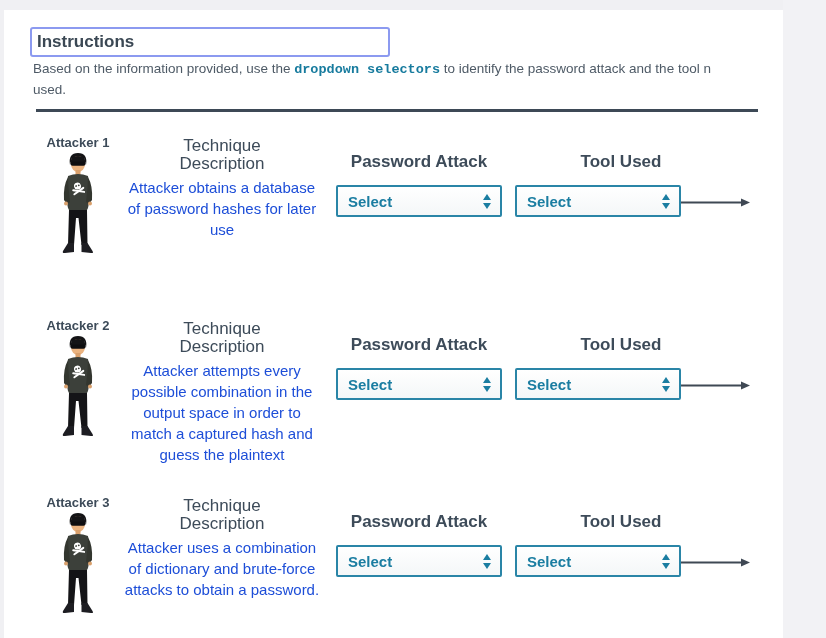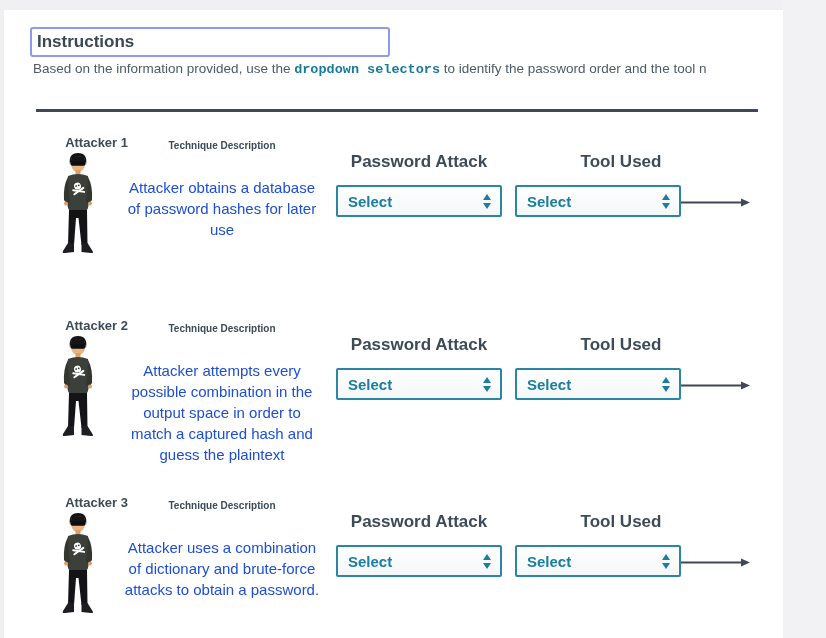--- a/index.html
+++ b/index.html
@@ -13,26 +13,26 @@
   
   .instructions-box{position:absolute;left:26px;top:17px;width:356px;height:26px;
     border:2px solid #8c9af0;border-radius:3px;background:#fff;display:flex;align-items:center;}
   .instructions-title{font-size:17px;font-weight:bold;color:#3b4854;padding-left:5px;white-space:nowrap;}
   .intro{position:absolute;left:29px;top:49px;width:725px;font-size:13.5px;line-height:20px;color:#4e5a66;}
   .intro .line1{white-space:nowrap;overflow:hidden;width:725px;}
   .intro b{color:#177b9e;font-family:Liberation Mono, monospace;}
   .rule{position:absolute;left:32px;top:99px;width:722px;height:3px;background:#3d4956;}
 
   .row{position:absolute;left:0;width:779px;height:185px;}
-  .attacker-label{position:absolute;left:24px;top:0;width:100px;text-align:right;
+  .attacker-label{position:absolute;left:24px;top:0;width:100px;text-align:center;
     font-size:13px;font-weight:bold;color:#3d4b59;}
   .figure-wrap{position:absolute;left:51px;top:17px;width:46px;height:104px;}
   .tech-col{position:absolute;left:116px;top:0;width:205px;text-align:center;}
   .tech-heading{position:absolute;left:37px;top:2px;width:130px;text-align:center;
-    font-size:10px;font-weight:bold;color:#3d4b59;line-height:18px;}
+    font-size:17px;font-weight:normal;color:#3d4b59;line-height:18px;}
   .tech-desc{position:absolute;left:4px;top:42px;width:196px;text-align:center;
     font-size:15px;color:#1d4ed8;line-height:21px;}
   .col-header{position:absolute;top:17px;width:166px;text-align:center;
     font-size:17px;font-weight:bold;color:#3d4b59;}
   .col-header.pa{left:332px;}
   .col-header.tu{left:534px;}
   .dropdown{position:absolute;top:50px;width:166px;height:32px;box-sizing:border-box;
     border:2px solid #2a85a7;border-radius:2px;cursor:pointer;
     background:linear-gradient(#ffffff,#f4f7f8);
     display:flex;align-items:center;justify-content:space-between;padding:0 9px 0 10px;}
@@ -50,21 +50,22 @@
 <body>
 
 <div id="stage">
   <div id="content">
 
     <div class="instructions-box">
       <span class="instructions-title">Instructions</span>
     </div>
 
     <div class="intro">
-      <div class="line1"><span>Based on the information provided, use the </span><b>dropdown selectors</b><span> to identify the password order and the tool n</span></div>
+      <div class="line1"><span>Based on the information provided, use the </span><b>dropdown selectors</b><span> to identify the password attack and the tool n</span></div>
+      <div class="line2">used.</div>
     </div>
 
     <div class="rule"></div>
 
     <div class="row" style="top:125px">
       <div class="attacker-label">Attacker 1</div>
       <div class="figure-wrap">
         <svg viewBox="0 0 46 104" width="46" height="104">
           <path d="M15 13 Q13 1 23 1 Q33 1 31 13 L29 6 L17 6 Z" fill="#141416"></path>
           <ellipse cx="23" cy="12" rx="7" ry="8" fill="#eab380"></ellipse>

